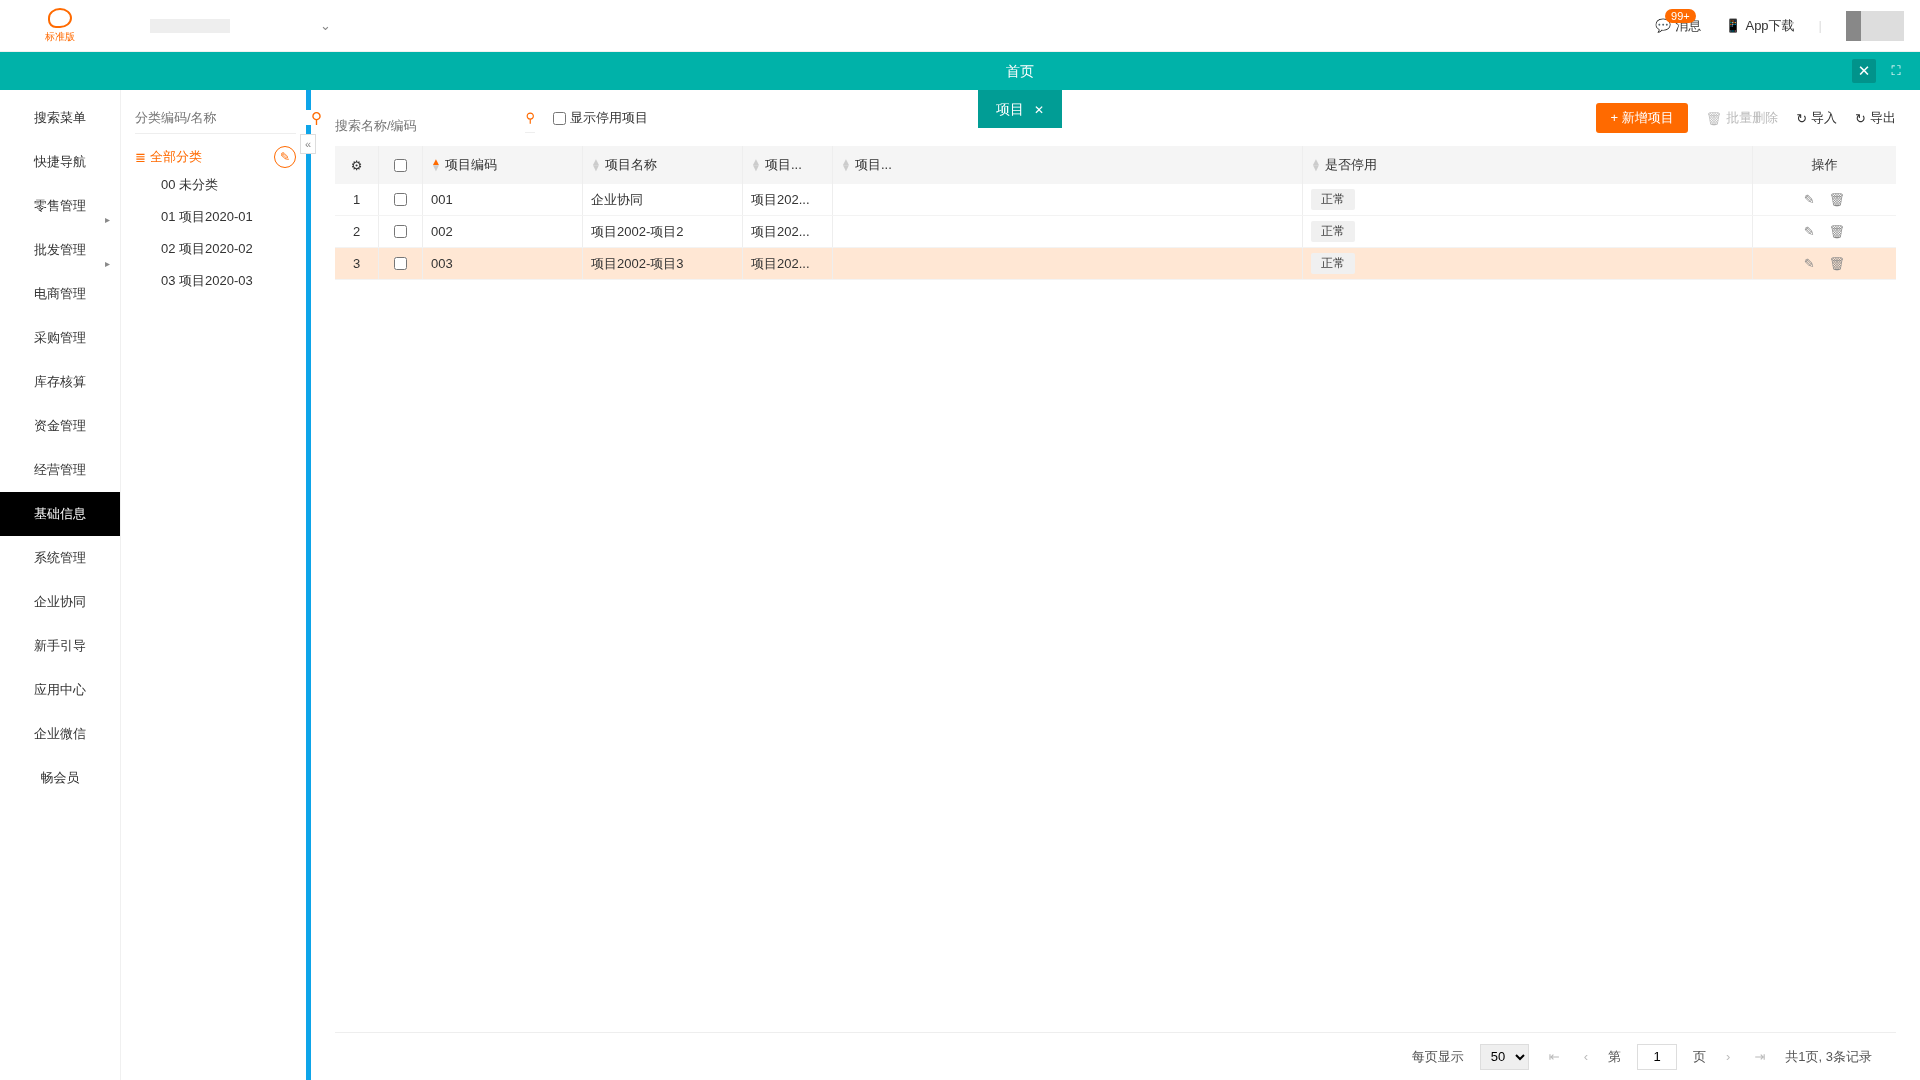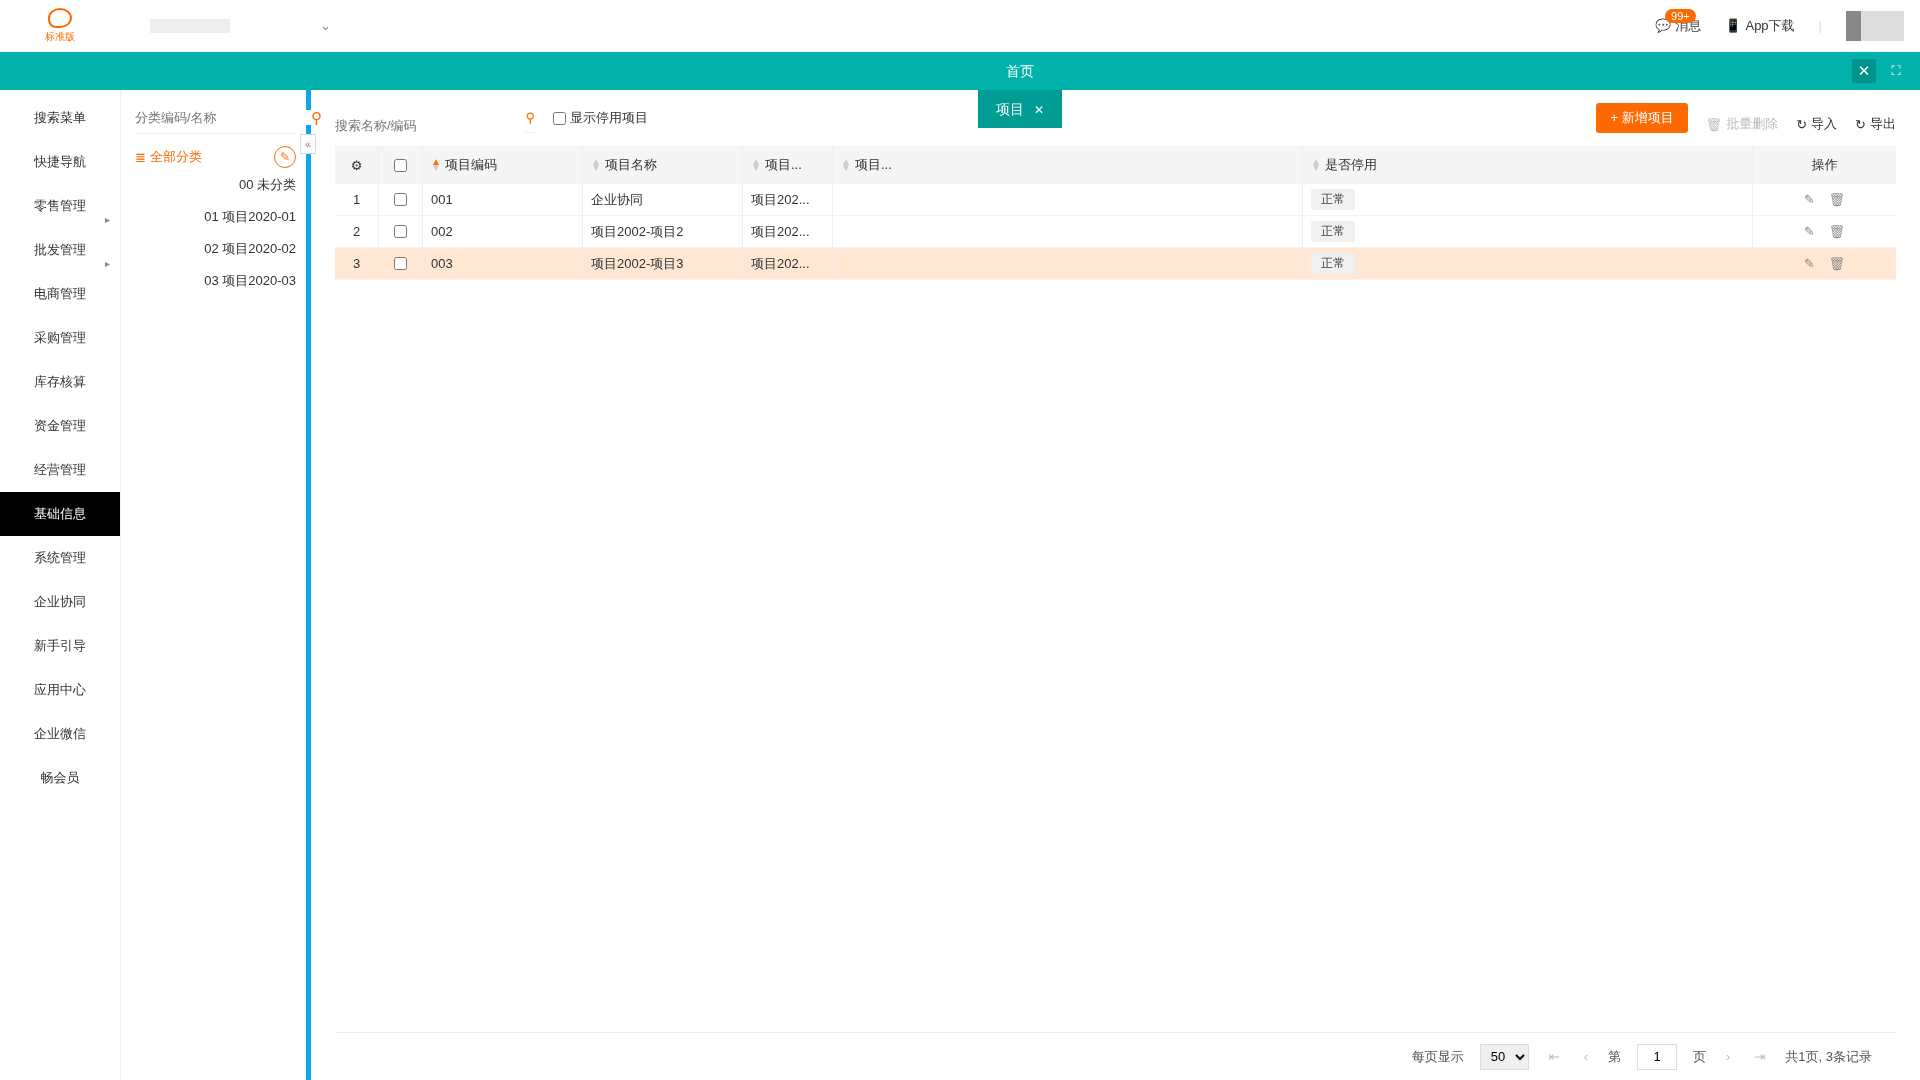--- a/index.html
+++ b/index.html
@@ -29,30 +29,30 @@
 .side-item .caret { position: absolute; right: 10px; top: 14px; font-size: 10px; color: #888; }
 
 .content { flex: 1; display: flex; }
 .catpane { width: 190px; border-right: 5px solid #0ea5e9; padding: 12px 10px 0 14px; position: relative; }
 .cat-search { display: flex; align-items: center; border-bottom: 1px solid #eee; height: 32px; }
 .cat-search input { border: none; outline: none; flex: 1; font-size: 13px; color: #555; }
 .cat-search-icon { color: #ff6a00; font-size: 15px; }
 .cat-head { display: flex; align-items: center; margin-top: 12px; color: #ff6a00; font-size: 13px; }
 .cat-head-ico { margin-right: 4px; }
 .cat-edit { margin-left: auto; width: 22px; height: 22px; border: 1px solid #ff6a00; border-radius: 50%; color: #ff6a00; display:flex;align-items:center;justify-content:center; font-size:12px; cursor:pointer; }
-.cat-item { height: 30px; line-height: 30px; padding-left: 26px; font-size: 13px; cursor: pointer; color: #333; margin-top:2px;text-align:right; }
+.cat-item { height: 30px; line-height: 30px; padding-left: 26px; font-size: 13px; cursor: pointer; color: #333; margin-top:2px; }
 .collapse-handle { position: absolute; right: -10px; top: 44px; width: 16px; height: 20px; border:1px solid #ddd; background:#fff; color:#888; font-size:11px; display:flex;align-items:center;justify-content:center; cursor:pointer;}
 
 .main { flex: 1; display: flex; flex-direction: column; }
 .toolbar { height: 56px; display: flex; align-items: center; padding: 0 24px 0 24px; gap: 18px; }
 .tb-search { width: 200px; height: 30px; border-bottom: 1px solid #eee; display: flex; align-items: center; }
 .tb-search input { border:none; outline:none; flex:1; font-size:13px;margin-top:16px; }
 .tb-search-icon { color:#ff6a00; }
 .tb-check { display:flex; align-items:center; gap:4px; font-size:13px; cursor:pointer; }
-.tb-right { margin-left:auto; display:flex; gap:18px; align-items:flex-end; }
+.tb-right { margin-left:auto; display:flex; gap:18px; align-items:center; }
 .btn-primary { background:#ff6a00; color:#fff; height:30px; padding:0 14px; border-radius:3px; display:flex; align-items:center; gap:4px; cursor:pointer; font-size:13px; }
 .btn-disabled { color:#bbb; display:flex; align-items:center; gap:4px; font-size:13px; }
 .btn-link { display:flex; align-items:center; gap:4px; font-size:13px; cursor:pointer; }
 
 .table { flex:1; overflow:auto; padding: 0 24px; }
 .thead { display:flex; height:38px; background:#f5f5f5; align-items:center; font-size:13px; }
 .th,.td { padding: 0 8px; display:flex; align-items:center; overflow:hidden; white-space:nowrap; text-overflow:ellipsis; border-right:1px solid #eee; height:100%; }
 .th { color:#333; }
 .th .sort { color:#ccc; font-size:10px; margin-right:4px; display:flex; flex-direction:column; line-height:6px; cursor:pointer;}
 .th.col-code .sort-up { color:#ff6a00; }

